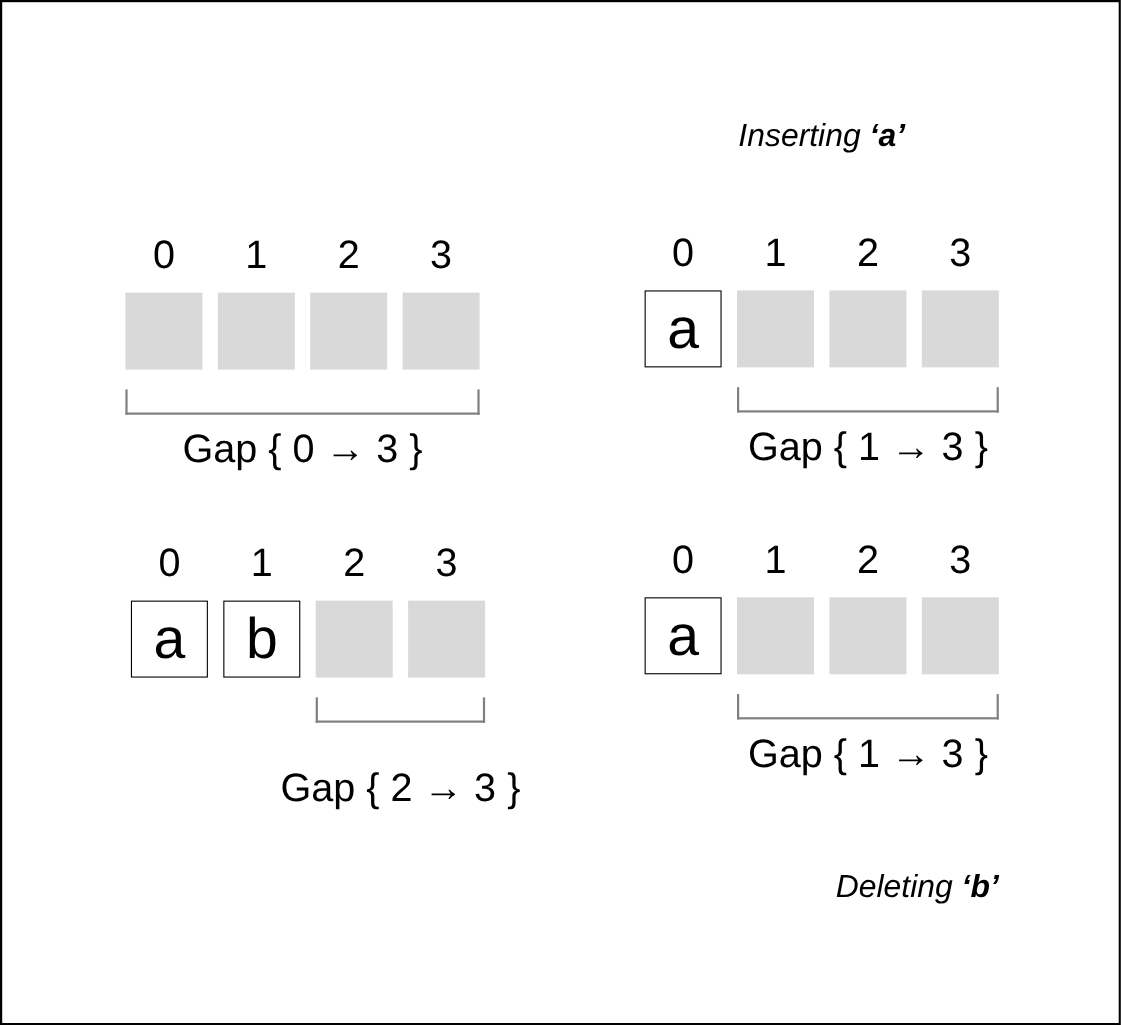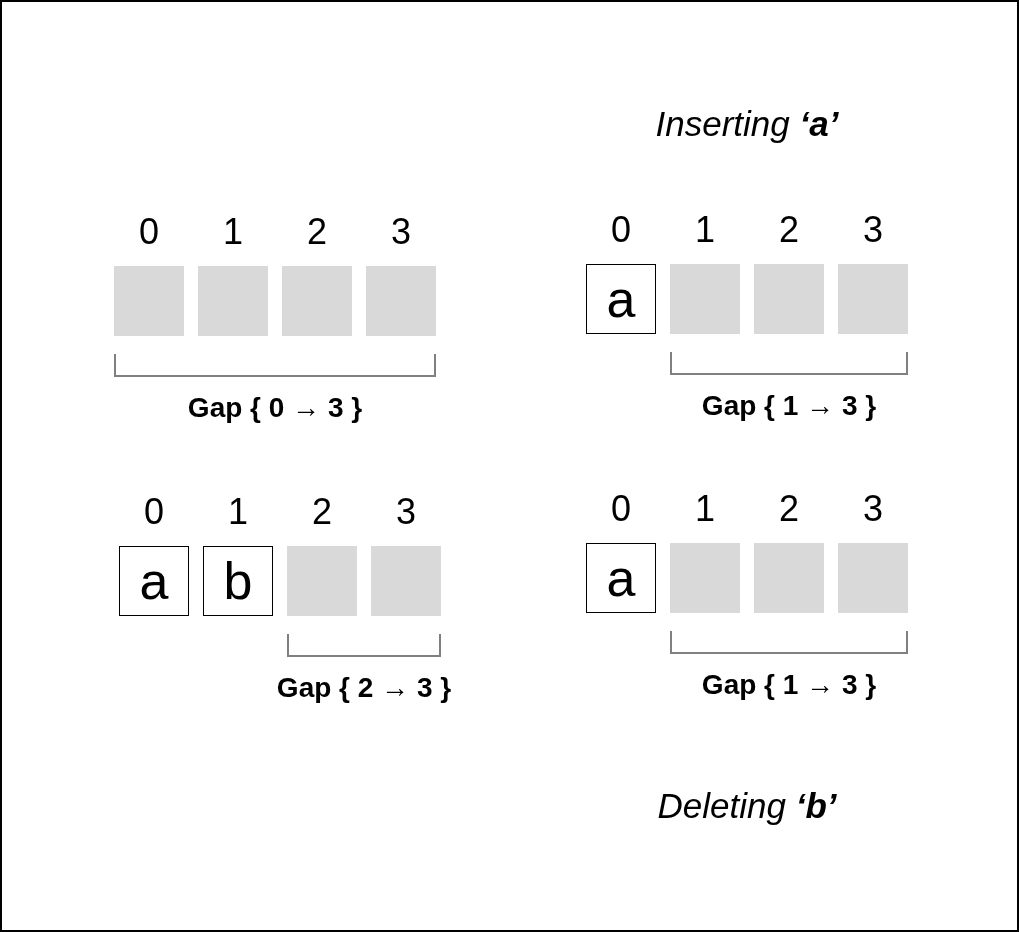--- a/index.html
+++ b/index.html
@@ -57,30 +57,29 @@
     margin-top: 18px;
     border-left: 2px solid #808080;
     border-right: 2px solid #808080;
     border-bottom: 2px solid #808080;
   }
   .gap-label {
     position: absolute;
     top: 176px;
     transform: translateX(-50%);
     white-space: nowrap;
-    font-size: 28px;
+    font-size: 36px;
     line-height: 36px;
-    font-weight: bold;
   }
   .heading {
     position: absolute;
     width: 322px;
     text-align: center;
     font-style: italic;
-    font-size: 35px;
+    font-size: 29px;
     line-height: 40px;
     white-space: nowrap;
   }
   .heading b {
     font-weight: bold;
   }
 </style>
 </head>
 <body>
 
@@ -131,38 +130,38 @@
       <span class="idx">2</span>
       <span class="idx">3</span>
     </div>
     <div class="row cells">
       <div class="cell filled">a</div>
       <div class="cell filled">b</div>
       <div class="cell gapc"></div>
       <div class="cell gapc"></div>
     </div>
     <div class="bracket" style="margin-left:168px; width:154px;"></div>
-    <div class="gap-label" style="left:245px;">Gap { 2 → 3 }</div>
+    <div class="gap-label" style="left:245px;margin-top:28px;">Gap { 2 → 3 }</div>
   </div>
 
   <div class="panel" style="left:584px; top:489px;">
     <div class="row indices">
       <span class="idx">0</span>
       <span class="idx">1</span>
       <span class="idx">2</span>
       <span class="idx">3</span>
     </div>
     <div class="row cells">
       <div class="cell filled">a</div>
       <div class="cell gapc"></div>
       <div class="cell gapc"></div>
       <div class="cell gapc"></div>
     </div>
     <div class="bracket" style="margin-left:84px; width:238px;"></div>
     <div class="gap-label" style="left:203px;">Gap { 1 → 3 }</div>
   </div>
 
 
-  <div class="heading" style="left:584px; top:784px;">
+  <div class="heading" style="left:584px; top:784px;text-align:right;">
     <span>Deleting </span><b>‘b’</b>
   </div>
 
 </div>
 
 </body></html>

